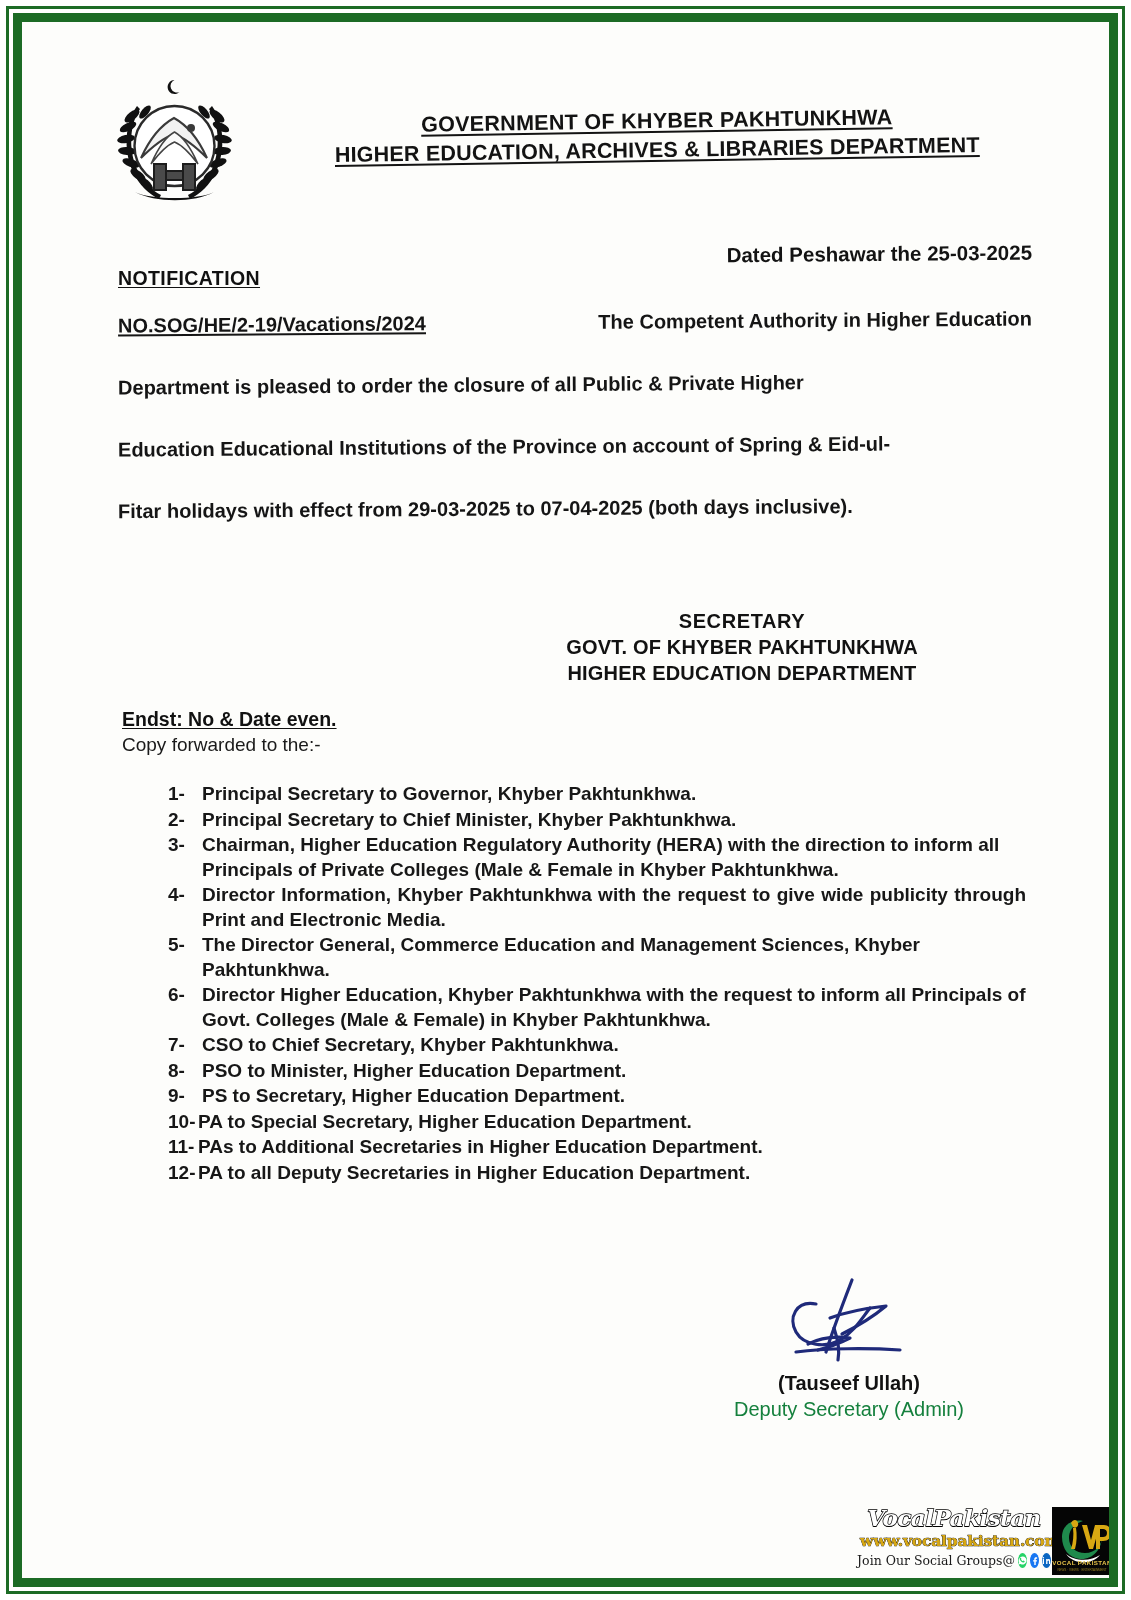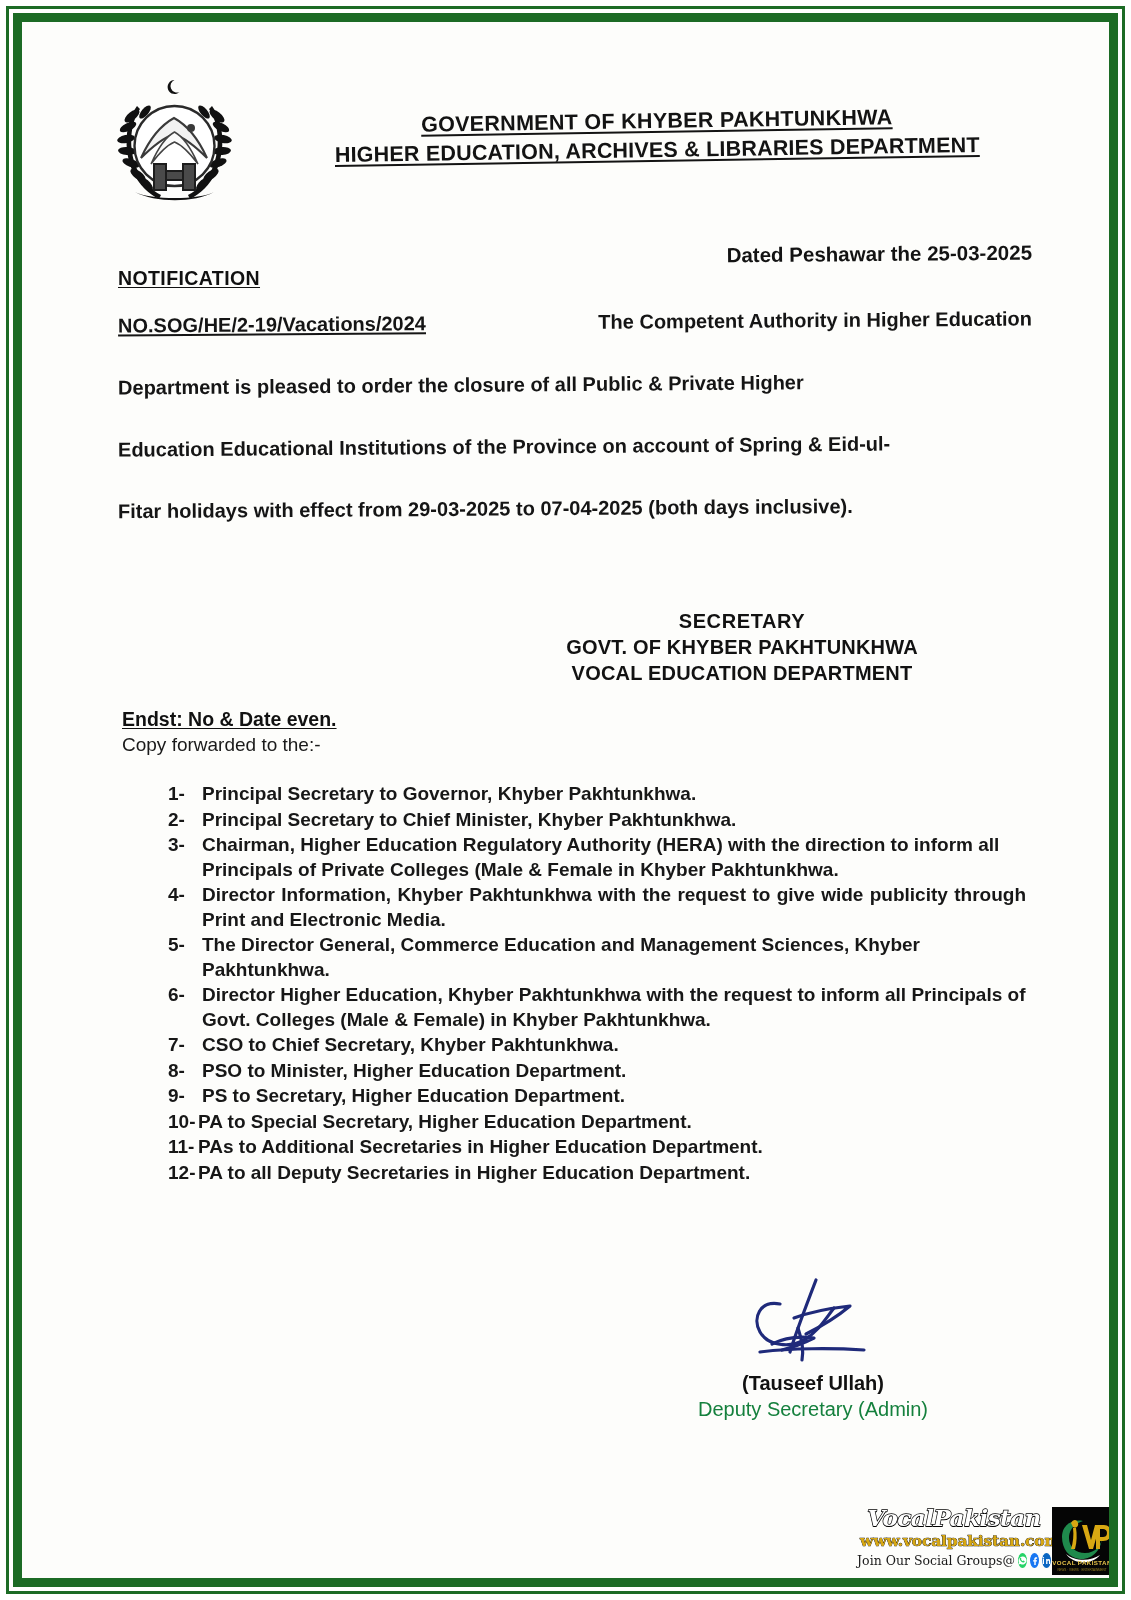--- a/index.html
+++ b/index.html
@@ -192,21 +192,21 @@
   .ci-num.wide { width: 30px; flex: 0 0 30px; }
   .ci-text { flex: 1; }
   .ci-text.justify {
     text-align: justify;
     text-align-last: left;
   }
 
   
   .sig-wrap {
     position: absolute;
-    left: 596px; top: 1248px;
+    left: 632px; top: 1248px;
     width: 390px;
     text-align: center;
   }
   .sig-svg { display: block; margin: 0 auto; }
   .sig-name {
     font-size: 20px;
     font-weight: bold;
     color: #111;
     margin-top: -18px;
     position: relative;
@@ -373,21 +373,21 @@
     </div>
 
     <div class="body-line last bl4">
       <span>Fitar holidays with effect from </span><span>29-03-2025</span><span> to </span><span>07-04-2025</span><span> (both days inclusive).</span>
     </div>
   </div>
 
   <div class="secretary-block">
     <div class="sec-l1">SECRETARY</div>
     <div class="sec-l2">GOVT. OF KHYBER PAKHTUNKHWA</div>
-    <div class="sec-l3">VOCAL EDUCATION DEPARTMENT</div>
+    <div class="sec-l3">HIGHER EDUCATION DEPARTMENT</div>
   </div>
 
   <div class="endst">Endst: No &amp; Date even.</div>
   <div class="copy-fwd">Copy forwarded to the:-</div>
 
   <div class="copy-list">
     <div class="copy-item">
       <span class="ci-num">1-</span>
       <span class="ci-text">Principal Secretary to Governor, Khyber Pakhtunkhwa.</span>
     </div>

